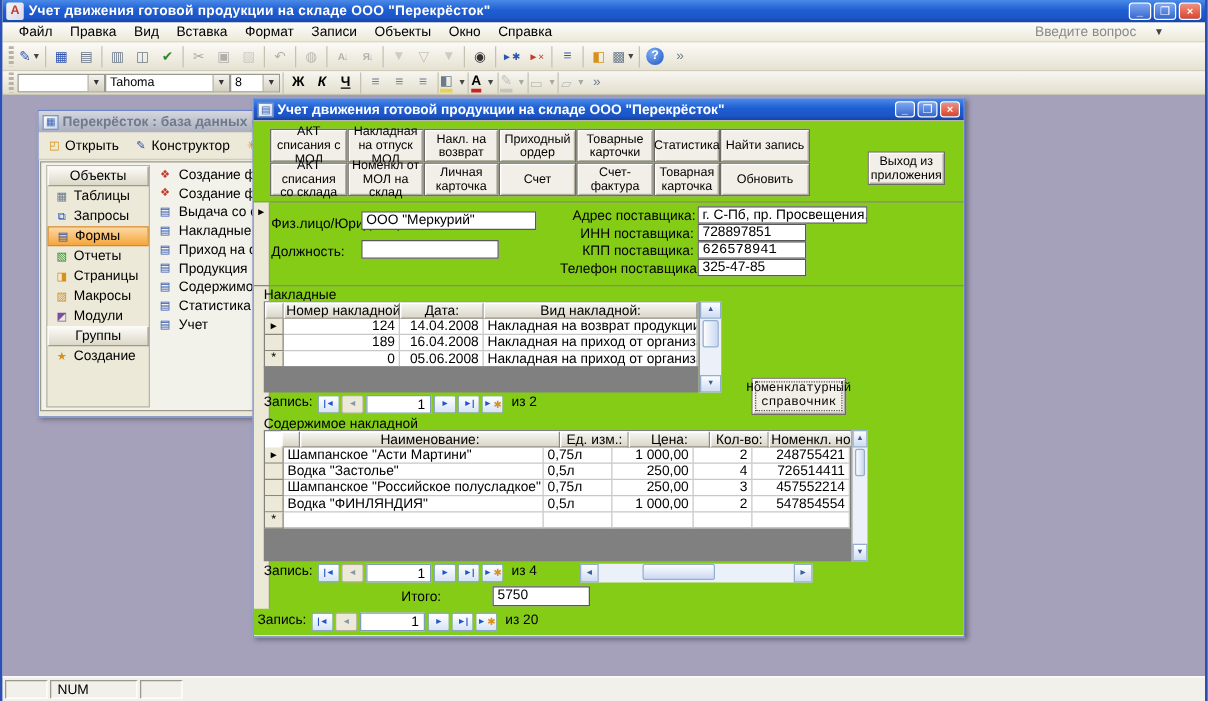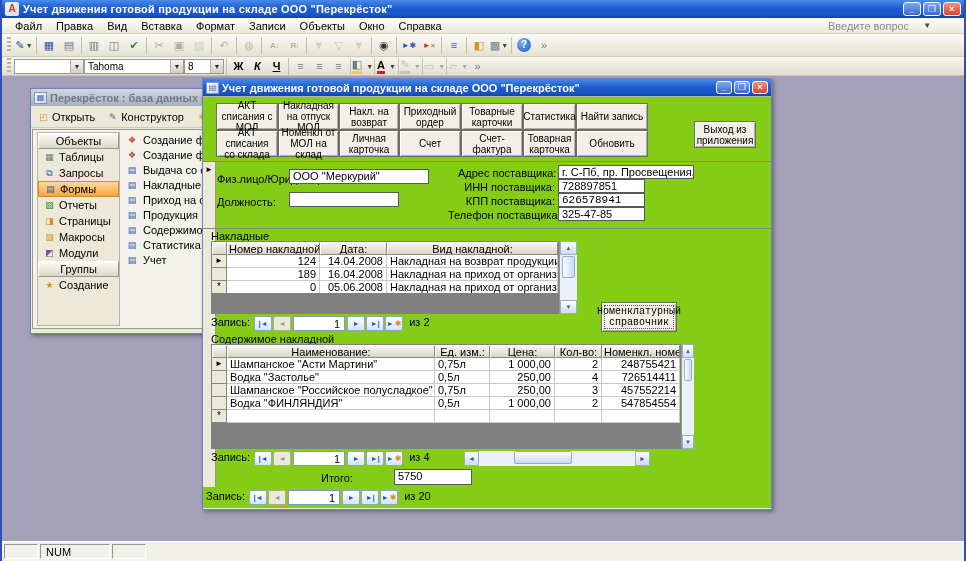--- a/index.html
+++ b/index.html
@@ -453,21 +453,21 @@
               <span>►</span>
               <span class="star">✱</span>
             </span>
           <span class="ntotal">из 2</span>
         </div>
 
         <div class="acc-btn" style="position:absolute;left:398px;top:205px;width:76px;height:30px;outline:1px dotted #555;outline-offset:-4px;font-family:Liberation Mono, monospace;">Номенклатурный справочник</div>
 
         <span class="flabel" style="left:8px;top:236px;">Содержимое накладной</span>
         <div class="ds" style="left:8px;top:247px;width:470px;height:79px;">
-          <div class="ds-row ds-head" style="grid-template-columns:15px 208px 55px 65px 47px 78px;">
+          <div class="ds-row ds-head" style="grid-template-columns:15px 208px 55px 65px 47px 78px;margin-left:13px;">
             <div class="ds-cell"></div>
             <div class="ds-cell">Наименование:</div>
             <div class="ds-cell">Ед. изм.:</div>
             <div class="ds-cell">Цена:</div>
             <div class="ds-cell">Кол-во:</div>
             <div class="ds-cell">Номенкл. номер:</div>
           </div>
           <div class="ds-row" style="grid-template-columns:15px 208px 55px 65px 47px 78px;">
             <div class="ds-sel">►</div>
             <div class="ds-cell">Шампанское "Асти Мартини"</div>

